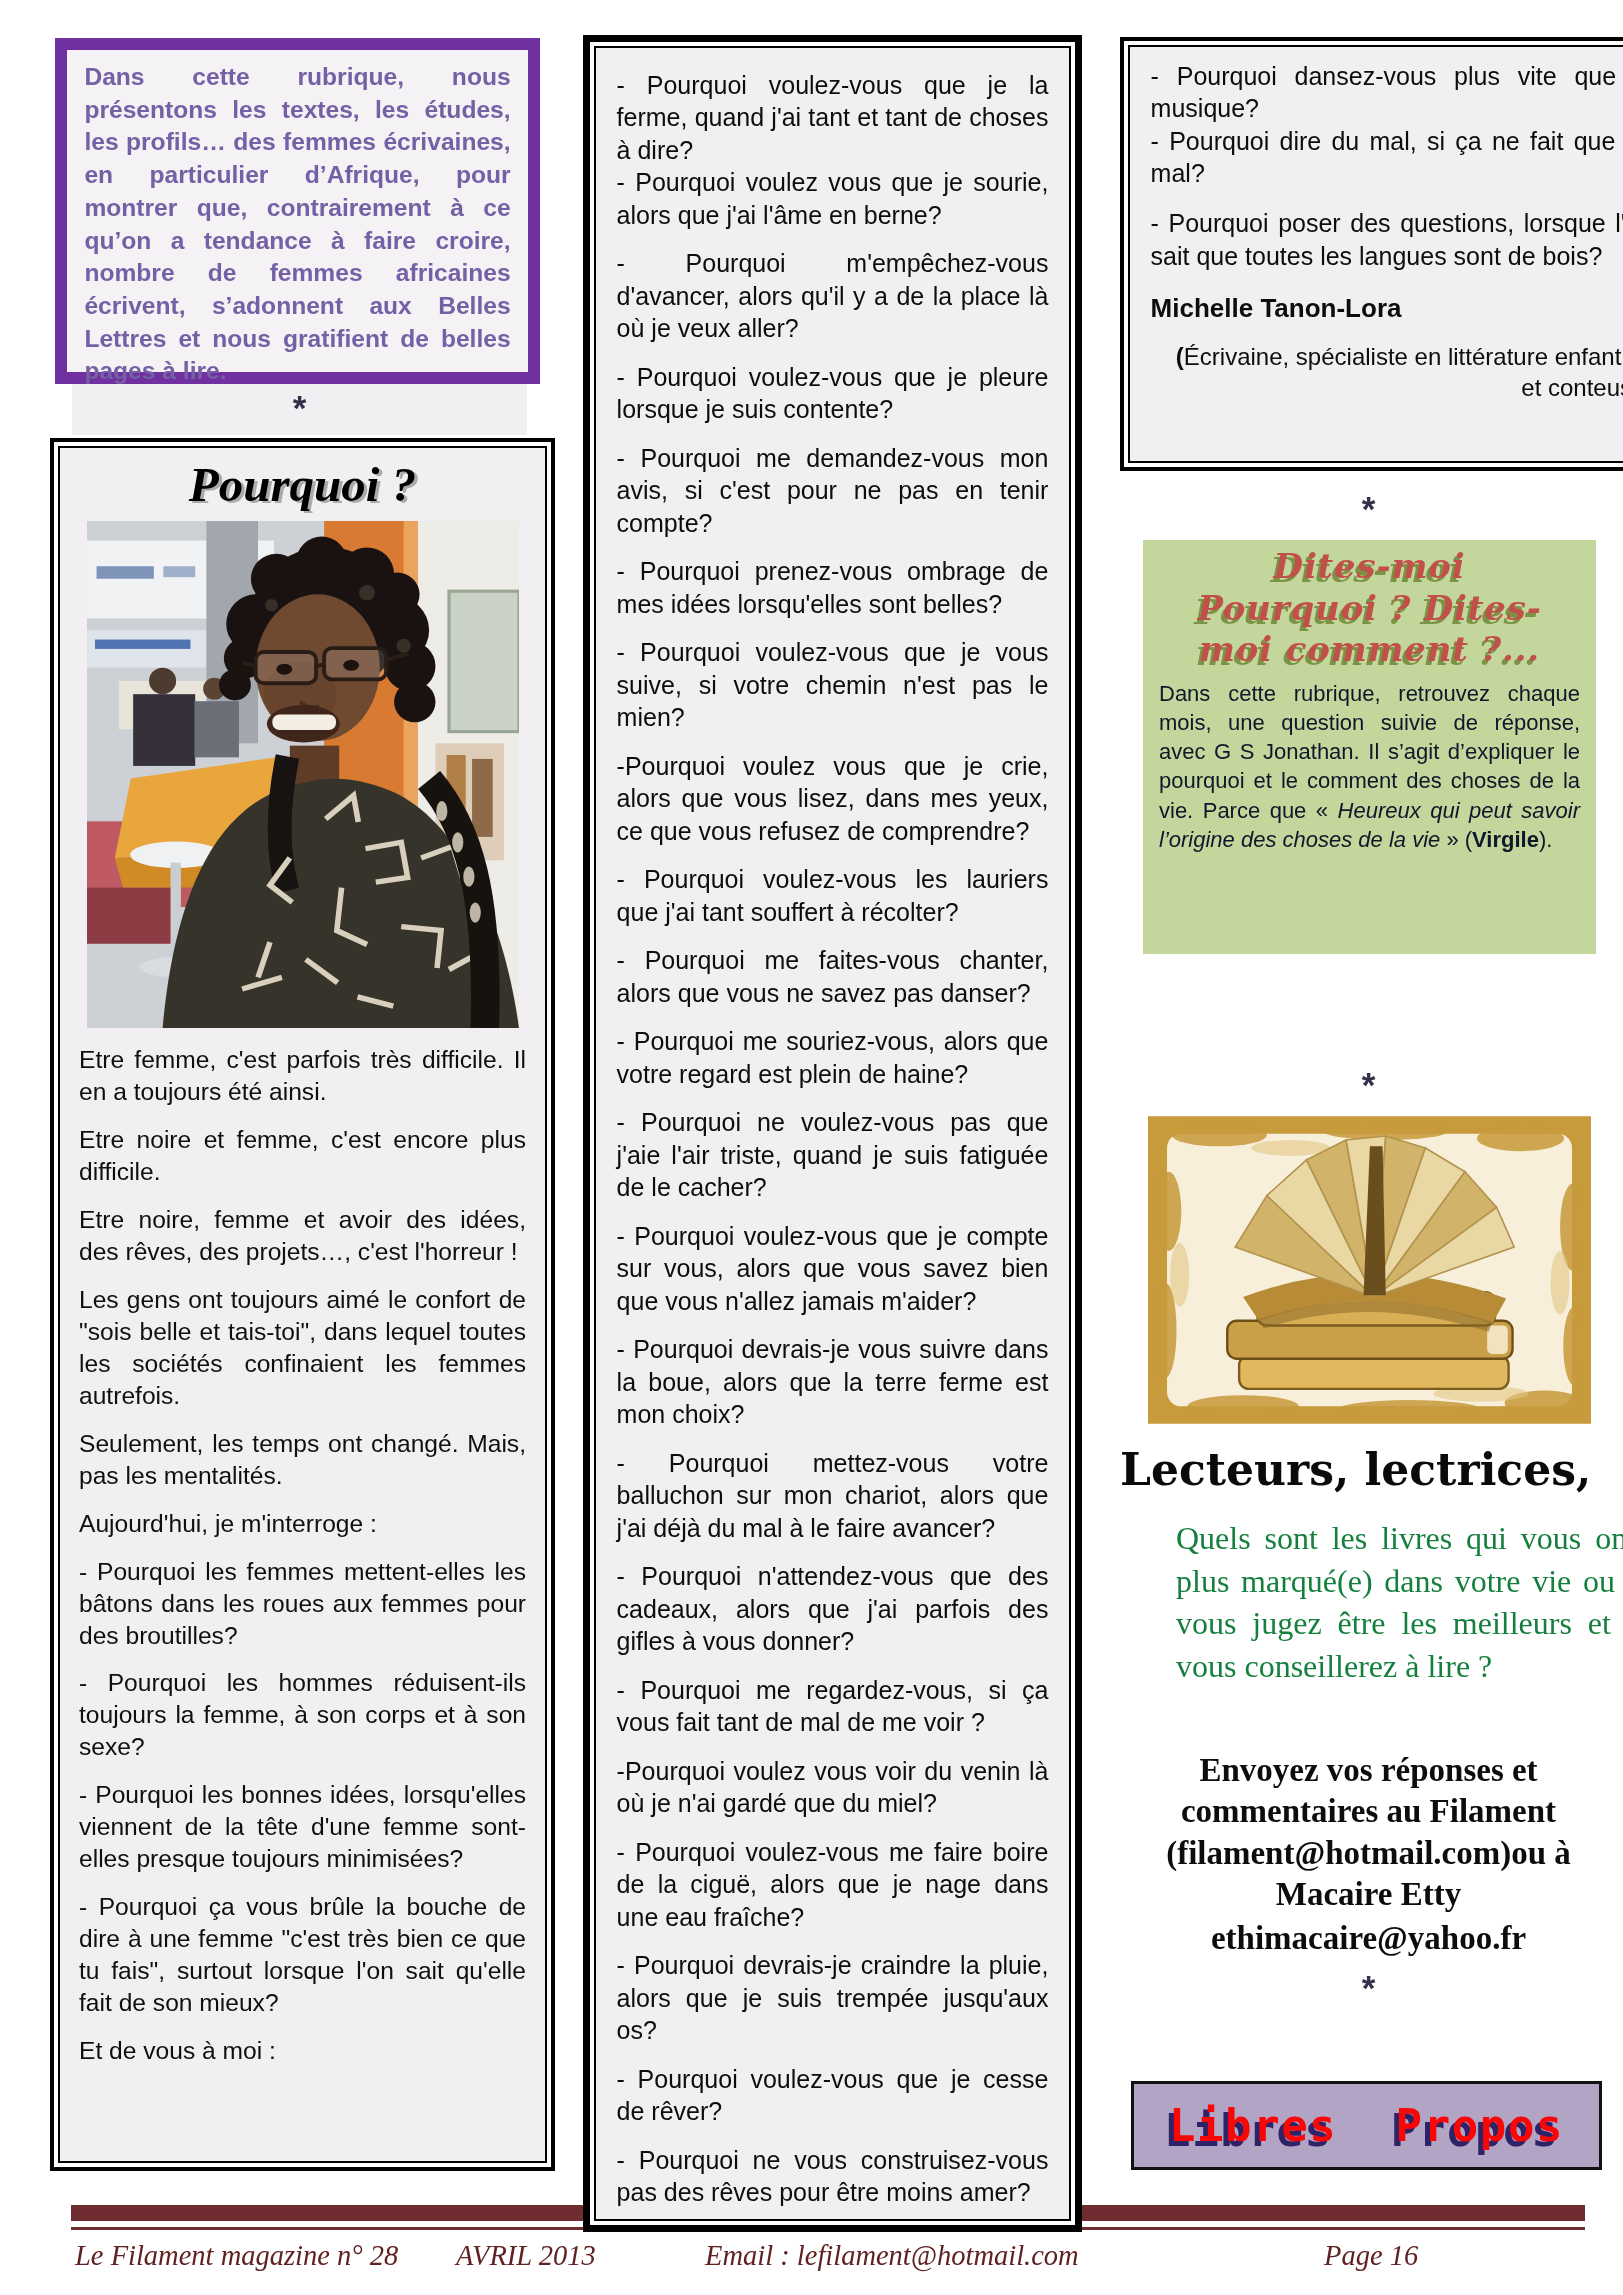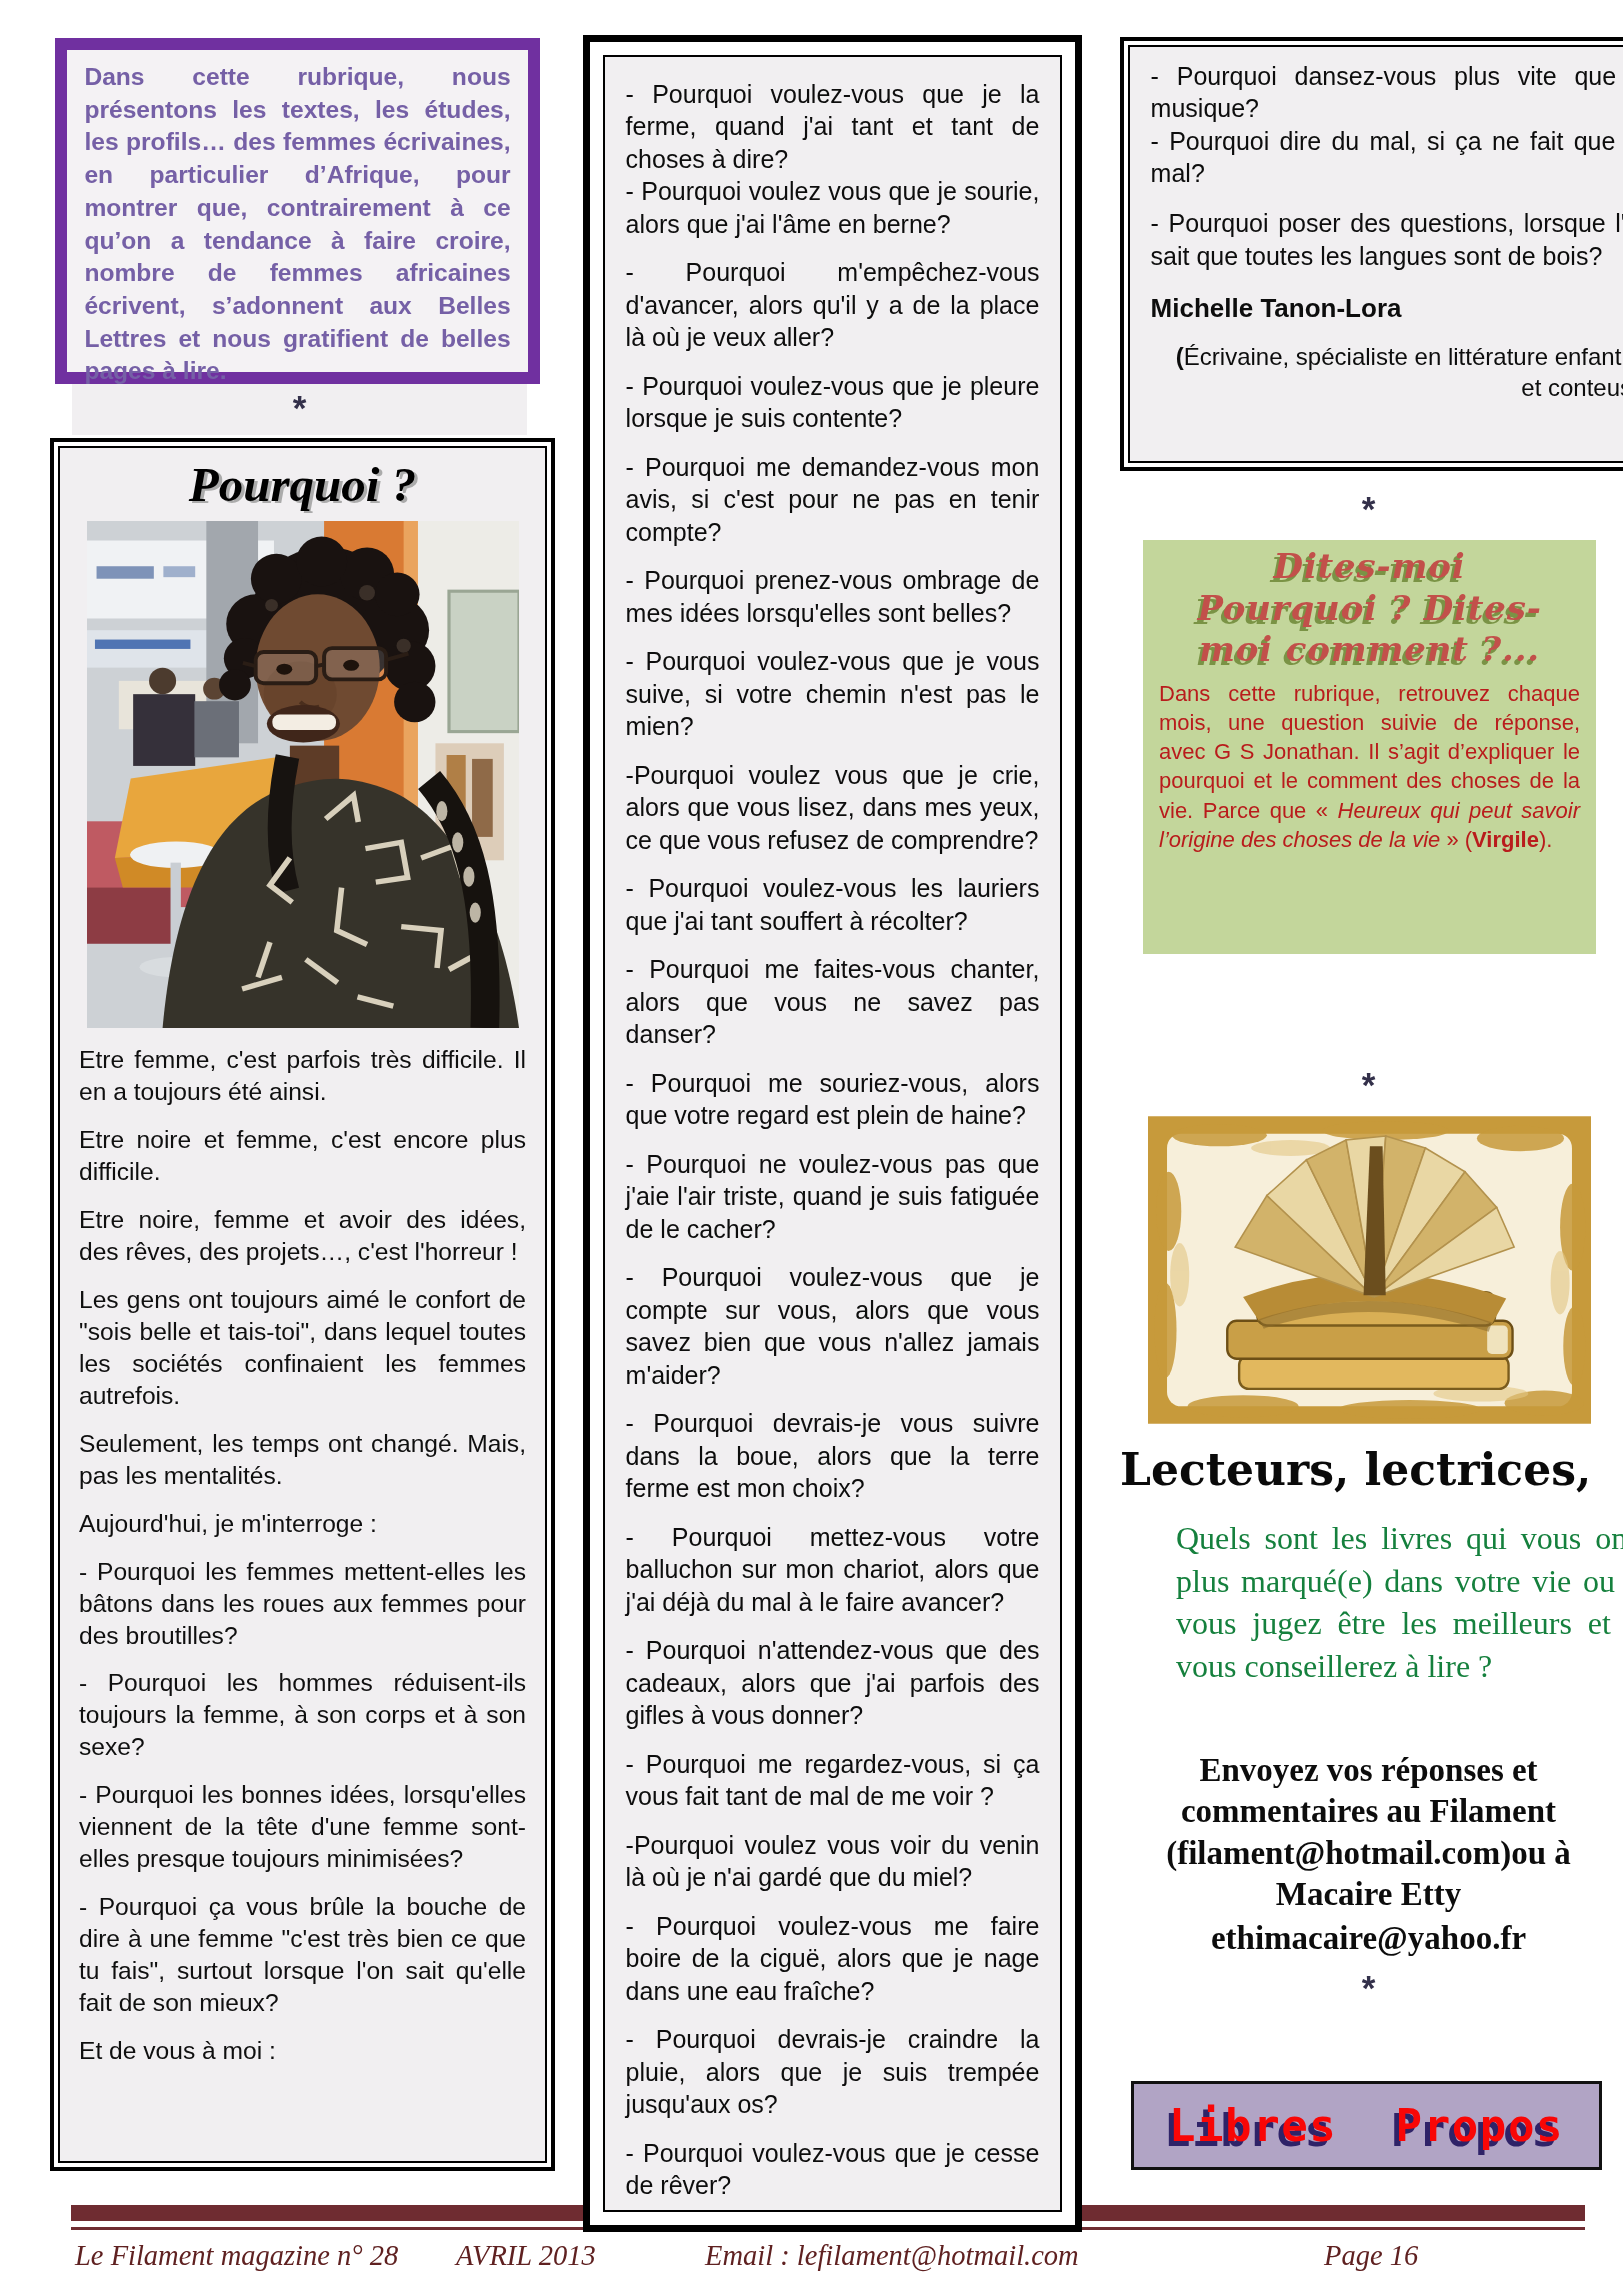--- a/index.html
+++ b/index.html
@@ -21,21 +21,21 @@
   .left-inner{height:100%;box-sizing:border-box;border:2.4px solid #000;background:#f1eff1;
               padding:4.8px 19px 0;overflow:hidden;}
   .left-title{font-family:"Liberation Serif",serif;font-style:italic;font-weight:700;
               font-size:49px;color:#000;text-align:center;margin:3.2px 0 8px;
               text-shadow:3.2px 2.4px 0 #ababab;}
   .photo-wrap{width:432px;height:507px;margin:0 auto;overflow:hidden;background:#c9ccd1;}
   .left-text p{font-size:24.6px;line-height:1.3;margin:16px 0 0;text-align:justify;color:#0f0f0f;}
 
   
   #mid-box{position:absolute;left:583px;top:35px;width:499px;height:2197px;
-           border:7.1px solid #000;padding:13px;box-sizing:border-box;background:#fff;z-index:3;}
+           border:7.1px solid #000;padding:4px;box-sizing:border-box;background:#fff;z-index:3;}
   .mid-inner{height:100%;box-sizing:border-box;border:2.4px solid #000;background:#f1eff1;
              padding:20.6px 20.6px 0;overflow:hidden;}
   .mid-q{font-size:25px;line-height:1.3;text-align:justify;color:#0d0d0d;margin:0 0 16px;}
   .mid-q:first-child{margin-bottom:0;}
 
   
   #right-box{position:absolute;left:1120px;top:37px;width:564px;height:434px;
              border:4.8px solid #000;padding:4px;box-sizing:border-box;background:#fff;}
   .right-inner{height:100%;box-sizing:border-box;border:2.4px solid #000;background:#f1eff1;
                padding:12.7px 20.6px 0;overflow:hidden;}
@@ -45,21 +45,21 @@
   .rt-note{font-size:24px;text-align:right;color:#0d0d0d;margin-top:17.4px;line-height:1.3;}
   .rt-note b{font-weight:700;}
 
   .star-right{position:absolute;width:497px;left:1120px;text-align:center;}
 
   #dites-box{position:absolute;left:1143px;top:540px;width:453px;height:414px;
              background:#c3d69b;padding:6.3px 16px;box-sizing:border-box;overflow:hidden;}
   .dites-title{font-family:"DejaVu Serif",serif;font-style:italic;font-weight:700;
                font-size:34px;line-height:1.22;color:#c2504a;text-align:center;
                white-space:pre-line;letter-spacing:0.8px;text-shadow:-3.2px 4px 0 #7a9345;}
-  .dites-body{margin-top:8px;font-size:22px;line-height:1.33;text-align:justify;color:#b91c1c;}
+  .dites-body{margin-top:8px;font-size:22px;line-height:1.33;text-align:justify;color:#0f172a;}
   .dites-body i{font-style:italic;}
   .dites-body b{font-weight:700;}
 
   #book-wrap{position:absolute;left:1148px;top:1116px;width:443px;height:308px;overflow:hidden;}
 
   .lect-title{position:absolute;left:1120px;top:1444px;width:497px;
               font-family:"DejaVu Serif",serif;font-weight:700;font-size:44px;color:#0a0a0a;}
   .lect-q{position:absolute;left:1176px;top:1517px;width:497px;
           font-family:"Liberation Serif",serif;font-size:32px;line-height:1.33;
           text-align:justify;color:#15803d;}

